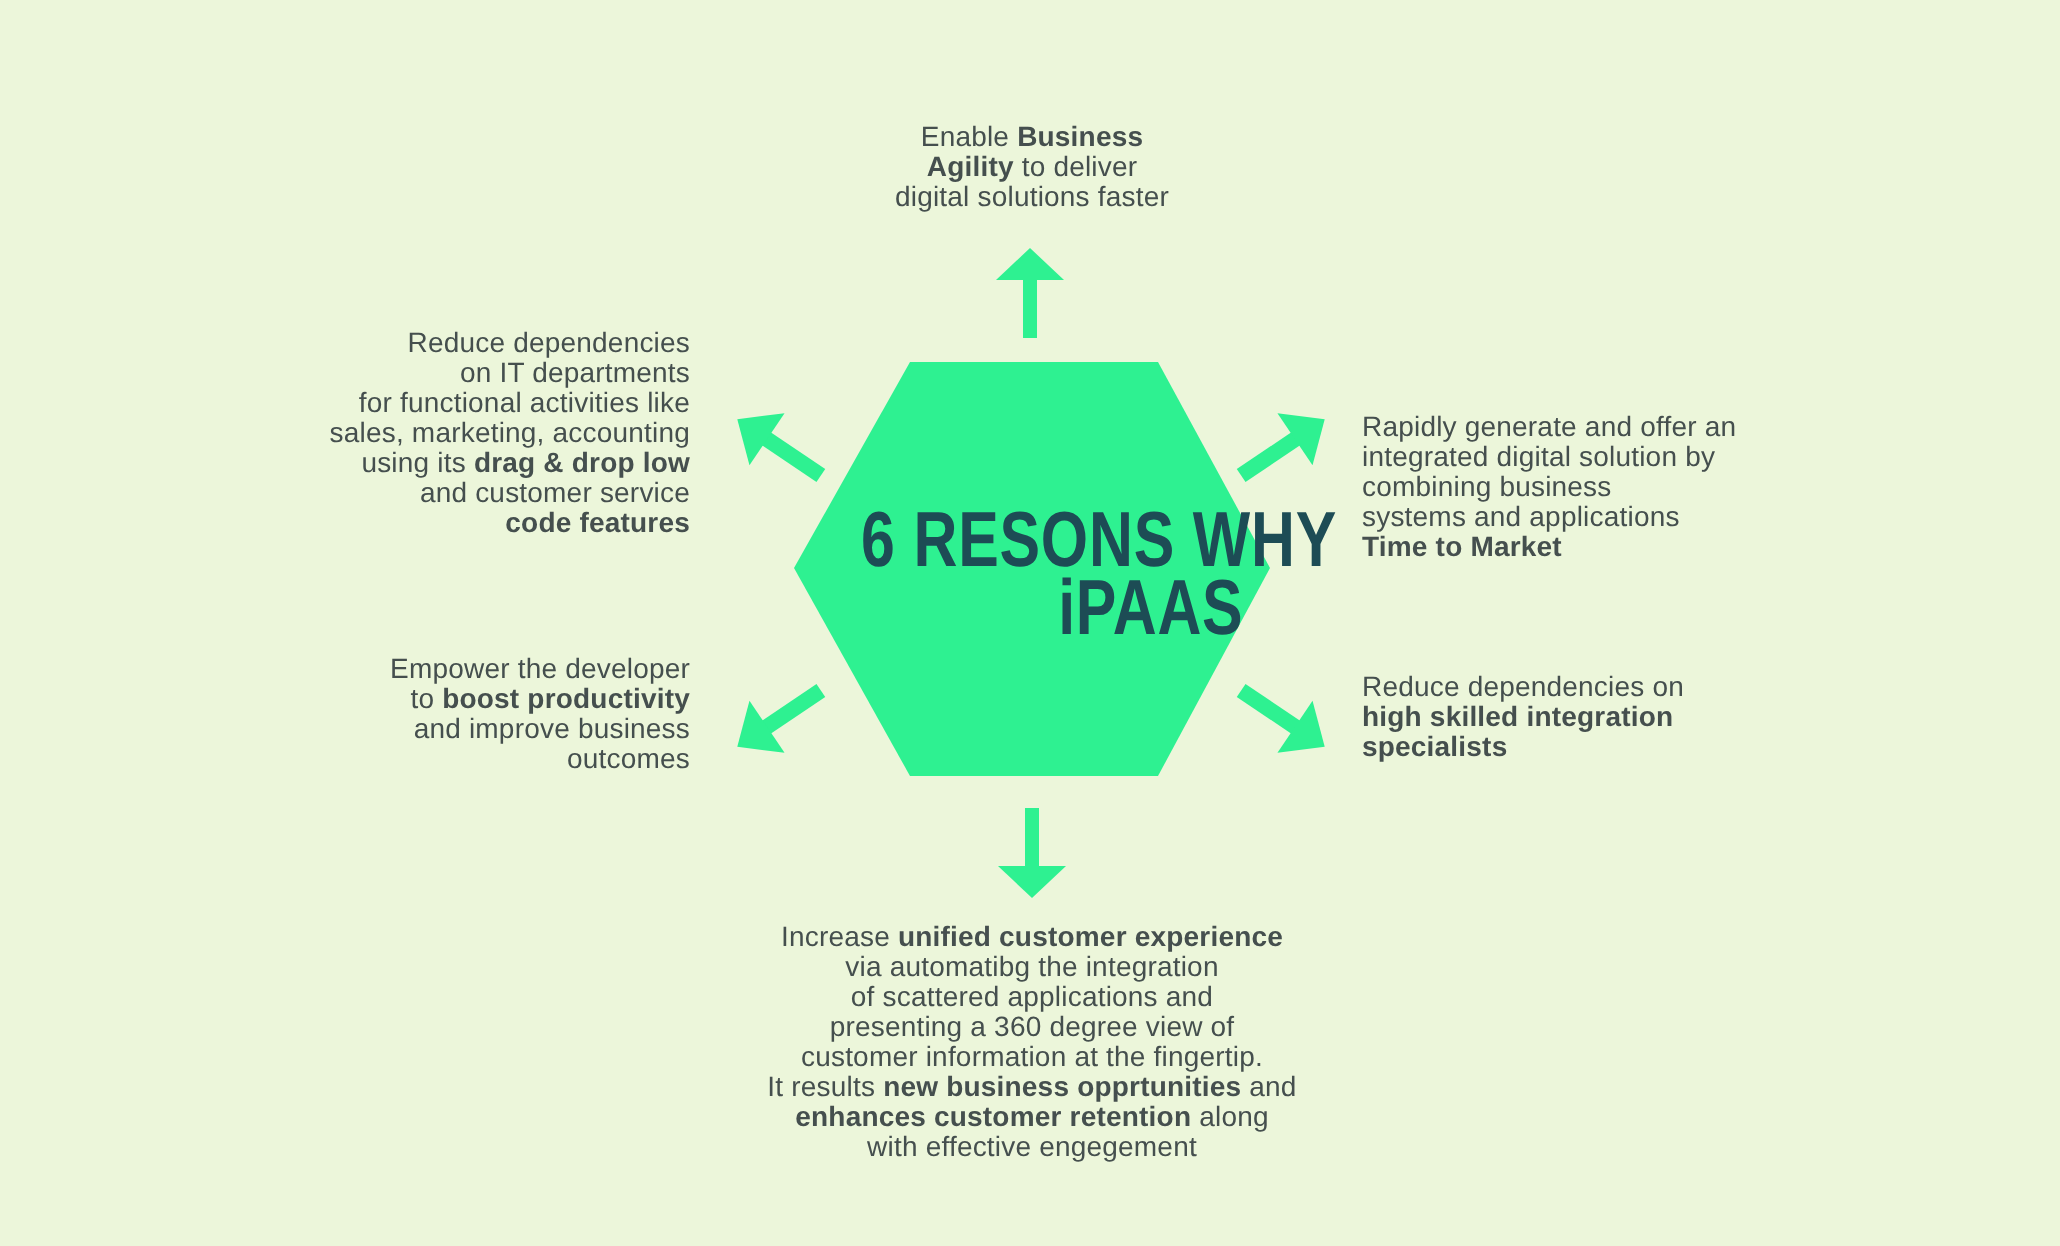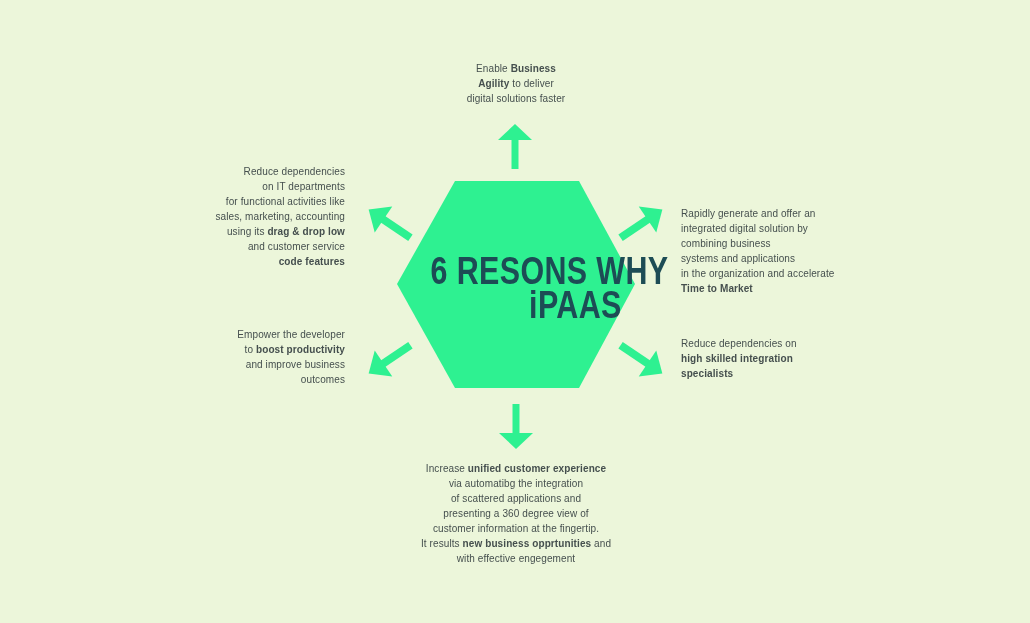--- a/index.html
+++ b/index.html
@@ -36,21 +36,21 @@
   .hex-title .tline {
     display: inline-block;
     transform: scaleX(0.78);
     transform-origin: 50% 50%;
     letter-spacing: 0.5px;
   }
 
   .reason {
     position: absolute;
     color: var(--body);
-    font-size: 10px;
+    font-size: 14px;
     line-height: 15px;
     letter-spacing: 0.1px;
   }
   .reason .b { font-weight: 700; }
 
   .reason-top        { left: 375px; top: 61px;  width: 282px; text-align: center; }
   .reason-upper-left { left: 105px; top: 164px; width: 240px; text-align: right; }
   .reason-lower-left { left: 105px; top: 327px; width: 240px; text-align: right; }
   .reason-upper-right{ left: 681px; top: 206px; width: 255px; text-align: left; }
   .reason-lower-right{ left: 681px; top: 336px; width: 240px; text-align: left; }
@@ -117,33 +117,33 @@
       <div><span>to </span><span class="b">boost productivity</span></div>
       <div><span>and improve business</span></div>
       <div><span>outcomes</span></div>
     </div>
 
   <div class="reason reason-upper-right">
       <div><span>Rapidly generate and offer an</span></div>
       <div><span>integrated digital solution by</span></div>
       <div><span>combining business</span></div>
       <div><span>systems and applications</span></div>
-      <div><span>in the organization and accelerate</span></div>
       <div><span class="b">Time to Market</span></div>
     </div>
 
   <div class="reason reason-lower-right">
       <div><span>Reduce dependencies on</span></div>
       <div><span class="b">high skilled integration</span></div>
       <div><span class="b">specialists</span></div>
     </div>
 
   <div class="reason reason-bottom">
       <div><span>Increase </span><span class="b">unified customer experience</span></div>
       <div><span>via automatibg the integration</span></div>
       <div><span>of scattered applications and</span></div>
       <div><span>presenting a 360 degree view of</span></div>
       <div><span>customer information at the fingertip.</span></div>
       <div><span>It results </span><span class="b">new business opprtunities</span><span> and</span></div>
+      <div><span class="b">enhances customer retention</span><span> along</span></div>
       <div><span>with effective engegement</span></div>
     </div>
 
 </div>
 
 </body></html>

